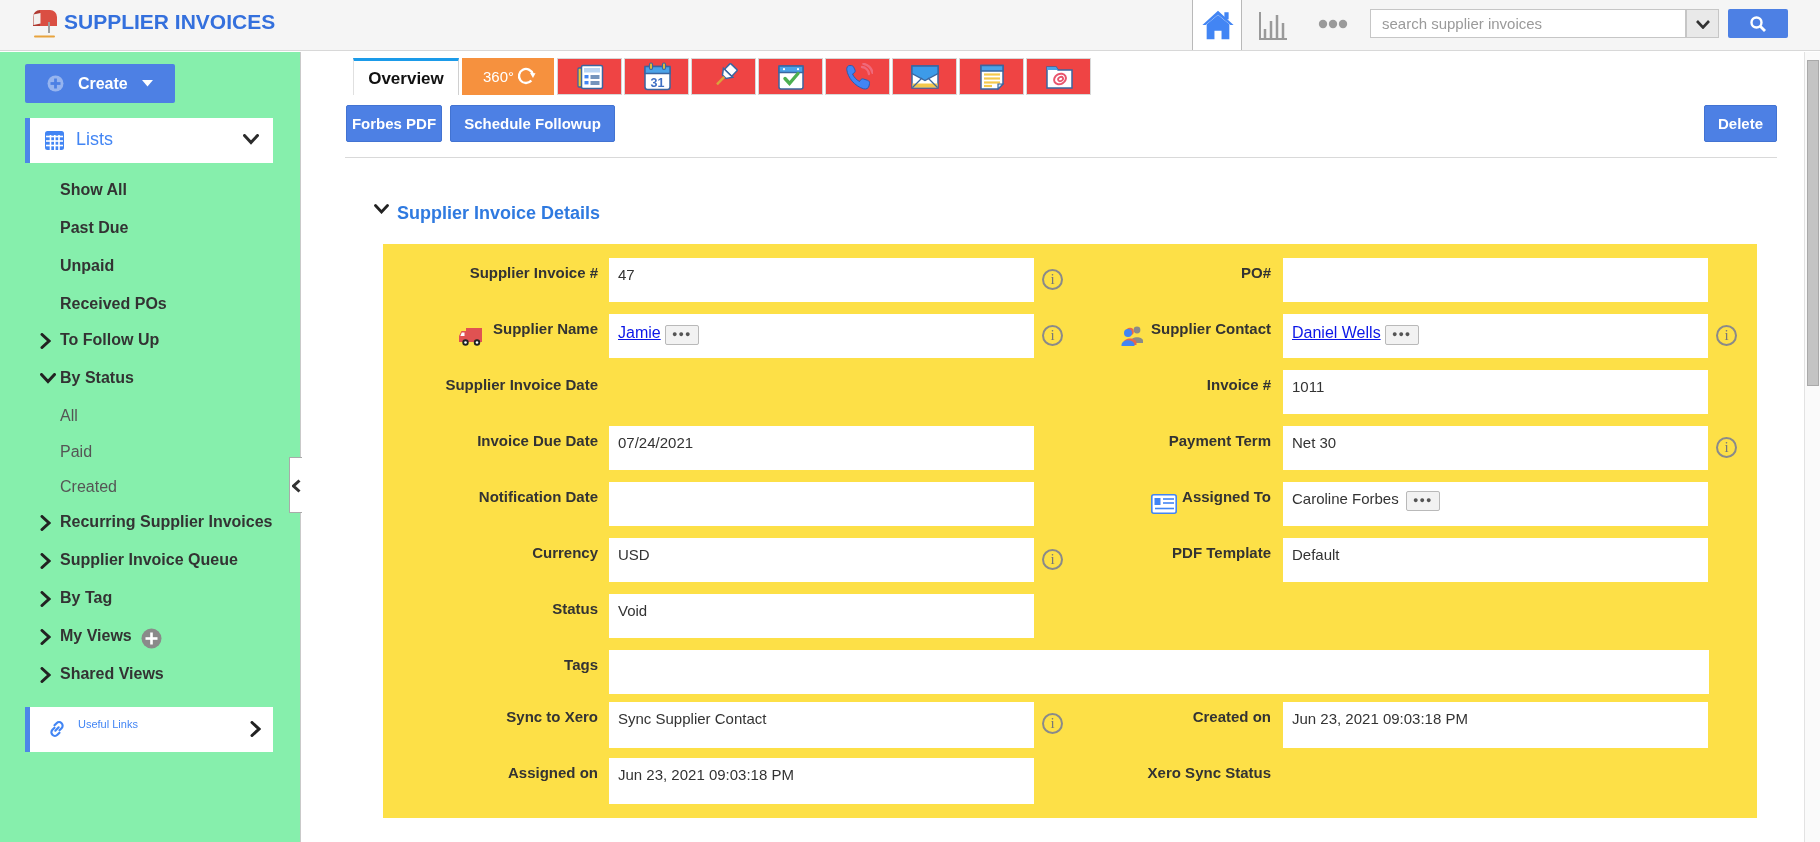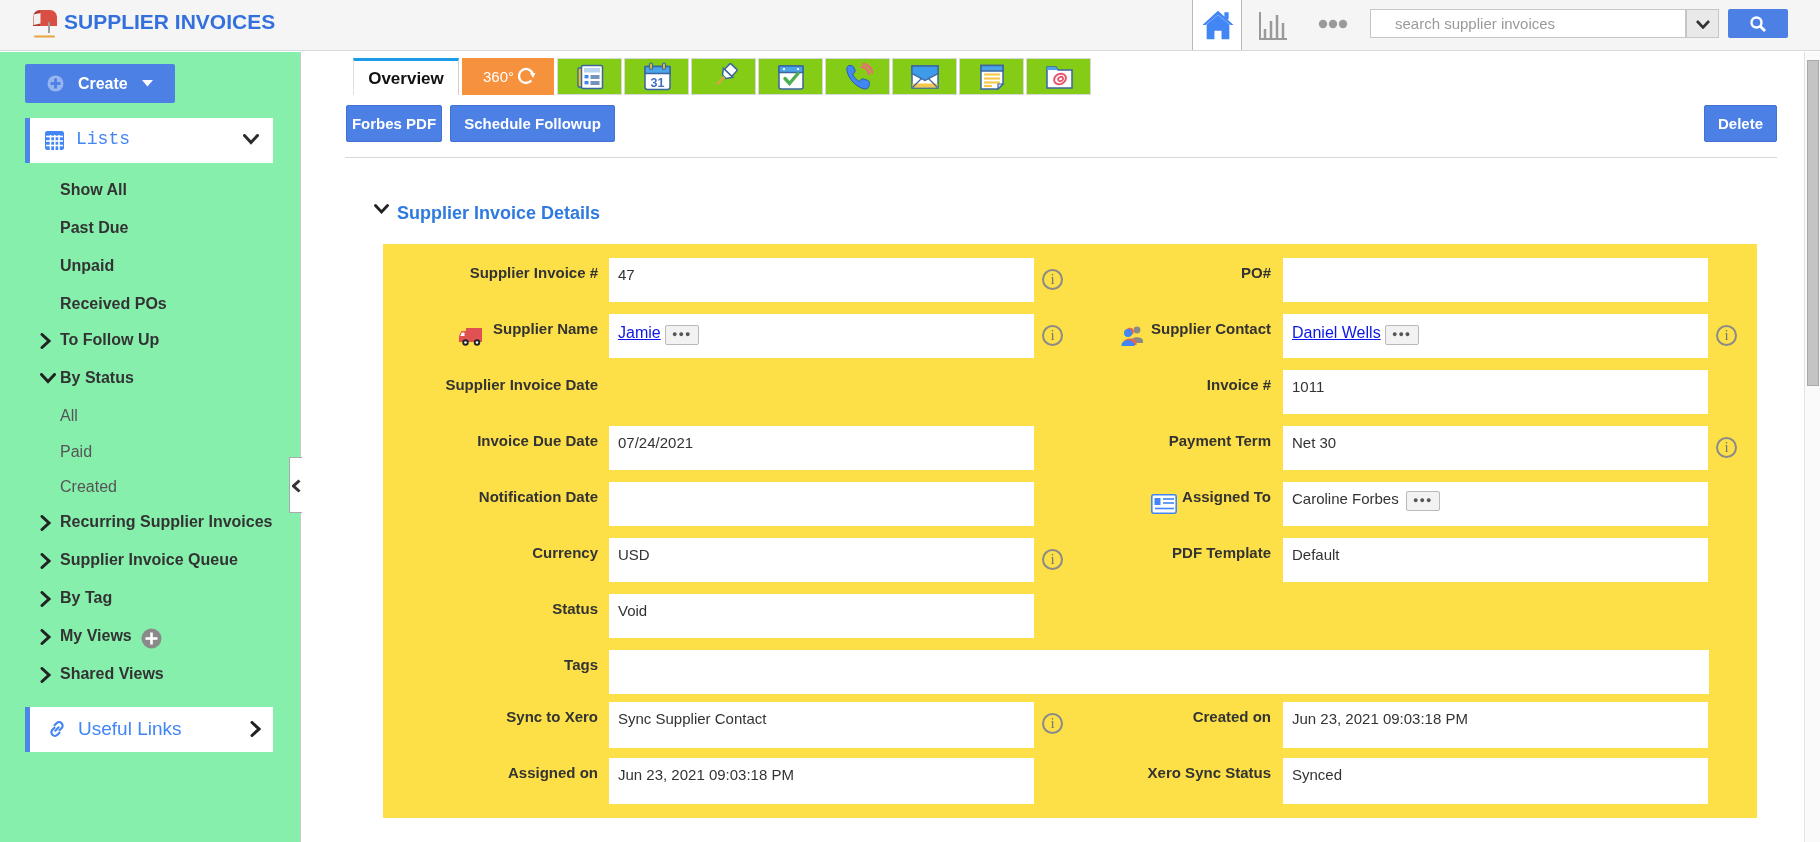--- a/index.html
+++ b/index.html
@@ -4,43 +4,43 @@
 <style>
 * { margin:0; padding:0; box-sizing:border-box; }
 html,body { width:1820px; height:842px; overflow:hidden; font-family:"Liberation Sans", sans-serif; background:#fff; }
 .abs { position:absolute; }
 #page { position:relative; width:1820px; height:606px; }
 
 
 #header { position:absolute; left:0; top:0; width:1820px; height:51px; background:#f5f5f5; border-bottom:1px solid #d8d8d8; }
 #title { position:absolute; left:64px; top:10px; font-size:21px; font-weight:bold; color:#3470dd; letter-spacing:0px; }
 #hometile { position:absolute; left:1192px; top:0; width:50px; height:50px; background:#fff; border-left:1px solid #b9b9b9; border-right:1px solid #b9b9b9; }
-#srchinput { position:absolute; left:1370px; top:9px; width:316px; height:29px; background:#fff; border:1px solid #c6c6c6; font-size:15px; color:#9a9a9a; line-height:27px; padding-left:24px; }
+#srchinput { position:absolute; left:1370px; top:9px; width:316px; height:29px; background:#fff; border:1px solid #c6c6c6; font-size:15px; color:#9a9a9a; line-height:27px; padding-left:11px; }
 #srchdrop { position:absolute; left:1686px; top:9px; width:33px; height:29px; background:#e9e9e9; border:1px solid #c6c6c6; text-align:center; }
 #srchbtn { position:absolute; left:1728px; top:9px; width:60px; height:29px; background:#4d80e4; border-radius:2px; }
 
 
 #sidebar { position:absolute; left:0; top:52px; width:301px; height:790px; background:#86efac; border-right:1px solid #c9c9c9; }
 #createbtn { position:absolute; left:25px; top:12px; width:150px; height:39px; background:#4d80e4; border-radius:2px; color:#fff; font-size:16px; font-weight:bold; text-align:center; line-height:39px; }
 .srow { position:absolute; left:25px; width:248px; height:45px; background:#fff; }
 .srow .bar { position:absolute; left:0; top:0; width:5px; height:45px; background:#4d86e8; }
-#listsrow { top:66px;font-family:Liberation Mono, monospace; }
+#listsrow { top:66px; }
 #listsrow .lbl { position:absolute; left:51px; top:11px; font-size:18px; color:#4285f4; }
 #usefulrow { top:655px; }
-#usefulrow .lbl { position:absolute; left:53px; top:11px; font-size:19px; color:#4285f4; }
+#usefulrow .lbl { position:absolute; left:53px; top:11px; font-size:11px; color:#4285f4; }
 .navitem { position:absolute; left:60px; font-size:16px; font-weight:bold; color:#333; white-space:nowrap; }
 .navsub { position:absolute; left:60px; font-size:16px; color:#555; }
 #collapsetab { position:absolute; left:289px; top:405px; width:13px; height:56px; background:#fff; border:1px solid #aaa; border-right:none; }
 
 
 #main { position:absolute; left:302px; top:52px; width:1502px; height:790px; background:#fff; }
 .tab { position:absolute; top:6px; height:37px; }
 #tab-overview { left:51px; width:106px; background:#fff; border-top:3px solid #1b9be9; border-left:1px solid #e0e0e0; border-right:1px solid #d0d0d0; text-align:center; font-size:17px; font-weight:bold; color:#111; line-height:35px; height:37px; }
 #tab-360 { left:160px; width:92px; background:#f6913e; color:#fff; text-align:left; padding-left:21px; font-weight:normal; font-size:15px; line-height:37px; }
-.icontab { position:absolute; top:6px; width:65px; height:37px; background:#84cc16; border:1px solid #d8d8d8; }
+.icontab { position:absolute; top:6px; width:65px; height:37px; background:#ef4444; border:1px solid #d8d8d8; }
 .btn { position:absolute; top:53px; height:37px; background:#4d80e4; border:1px solid #4273d2; border-radius:2px; color:#fff; font-size:15px; font-weight:bold; text-align:center; }
 #sep { position:absolute; left:43px; top:105px; width:1432px; height:1px; background:#d9d9d9; }
 #heading { position:absolute; left:95px; top:151px; font-size:18px; font-weight:bold; color:#2f7ae0; }
 #headchev { position:absolute; left:72px; top:152px; color:#222; }
 
 
 #panel { position:absolute; left:81px; top:192px; width:1374px; height:574px; background:#fde047; }
 .inp { position:absolute; background:#fff; height:44px; font-size:15px; color:#333; line-height:18px; padding-top:8px; padding-left:9px; white-space:nowrap; }
 .inpL { left:226px; width:425px; }
 .inpR { left:900px; width:425px; }
@@ -340,21 +340,20 @@
 
       <div class="lab labL" style="top:458px">Sync to Xero</div>
       <div class="inp inpL" style="top:458px;height:46px">Sync Supplier Contact</div>
       <div class="info infoL" style="top:469px">i</div>
       <div class="lab labR" style="top:458px">Created on</div>
       <div class="inp inpR" style="top:458px;height:46px">Jun 23, 2021 09:03:18 PM</div>
 
       <div class="lab labL" style="top:514px">Assigned on</div>
       <div class="inp inpL" style="top:514px;height:46px">Jun 23, 2021 09:03:18 PM</div>
       <div class="lab labR" style="top:514px">Xero Sync Status</div>
-      <div class="inp inpR" style="top:514px;height:46px">Synced</div>
 
       <svg class="abs" style="left:76px;top:84px" width="24" height="18" viewBox="0 0 24 18">
         <path d="M7 0 H23 V14 H7 Z" fill="#e05252"></path>
         <path d="M7 3 L2.5 3 L0 8 V14 H7 Z" fill="#e05252"></path>
         <path d="M2.8 4.5 L5.5 4.5 L5.5 8 L1.3 8 Z" fill="#fff"></path>
         <circle cx="6.5" cy="14.5" r="3.2" fill="#222"></circle>
           <circle cx="6.5" cy="14.5" r="1.3" fill="#fff"></circle>
         <circle cx="18" cy="14.5" r="3.2" fill="#222"></circle>
           <circle cx="18" cy="14.5" r="1.3" fill="#fff"></circle>
       </svg>

